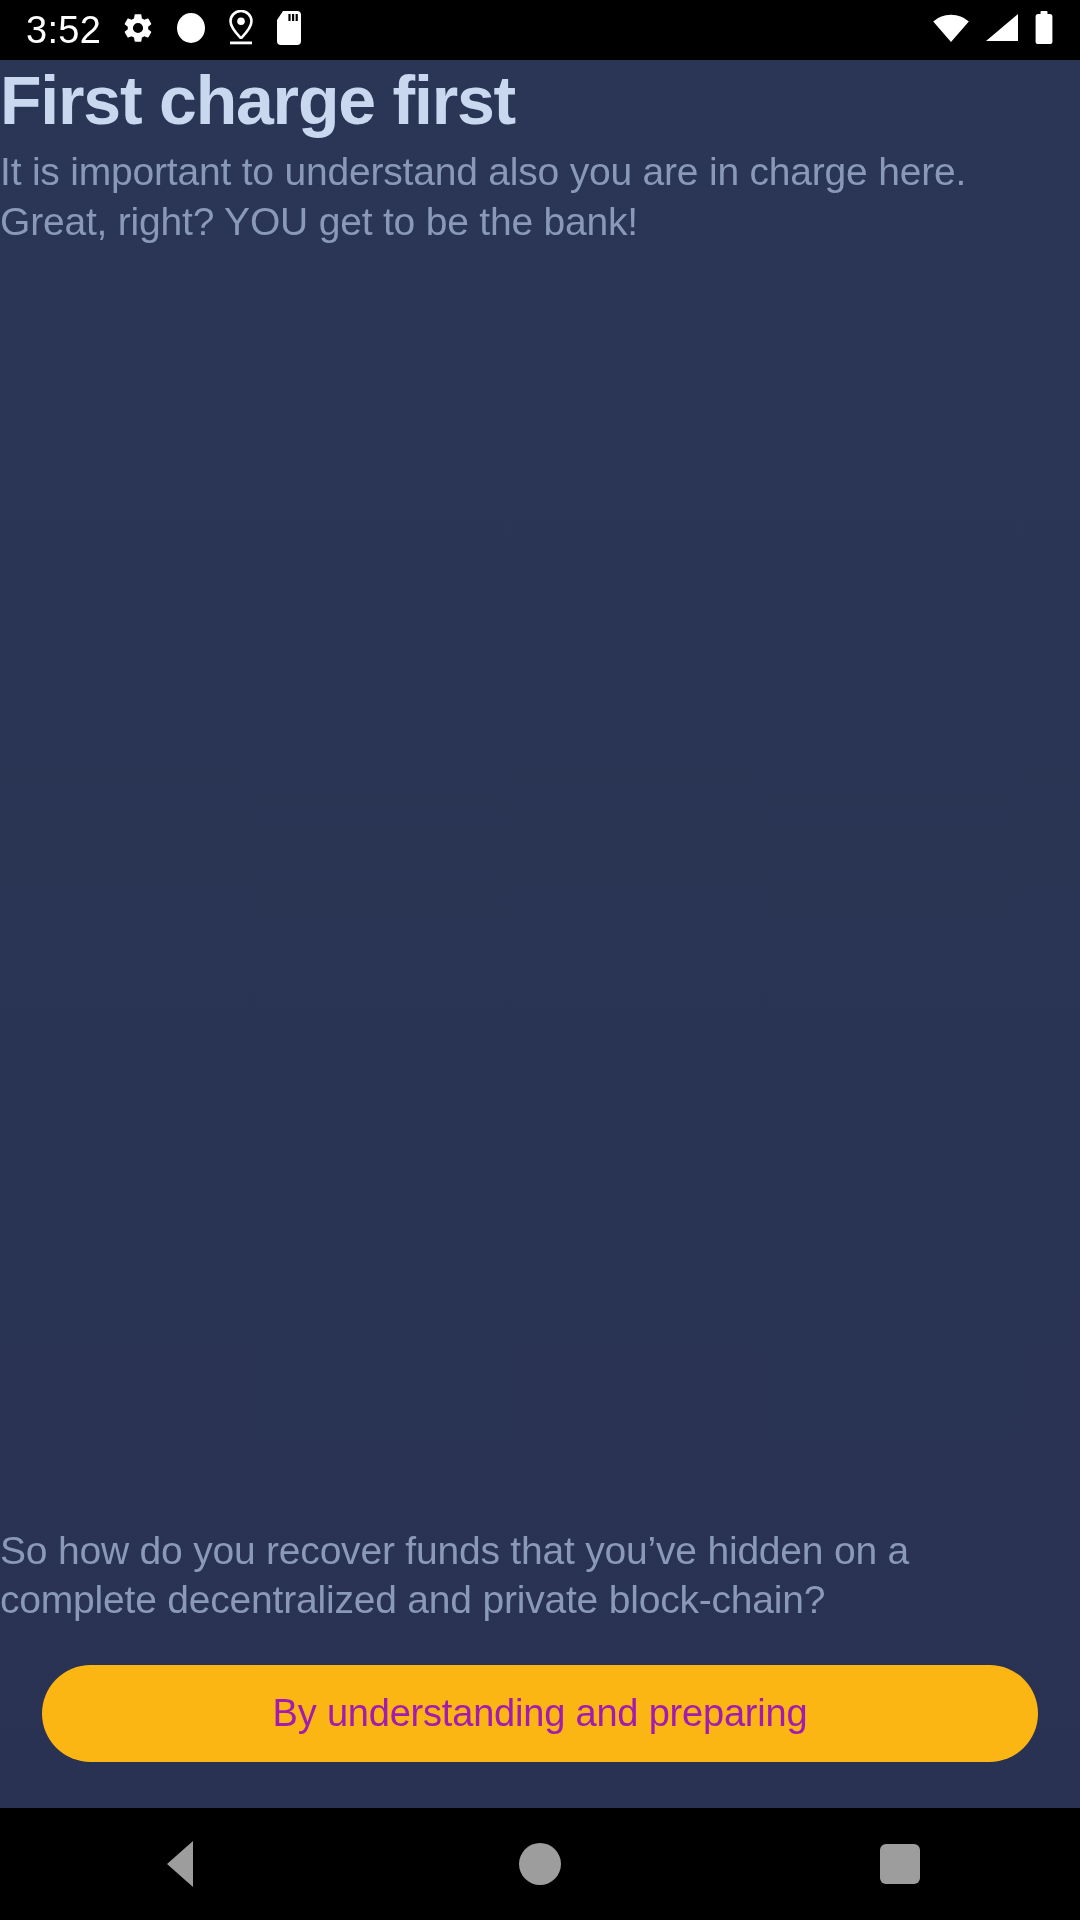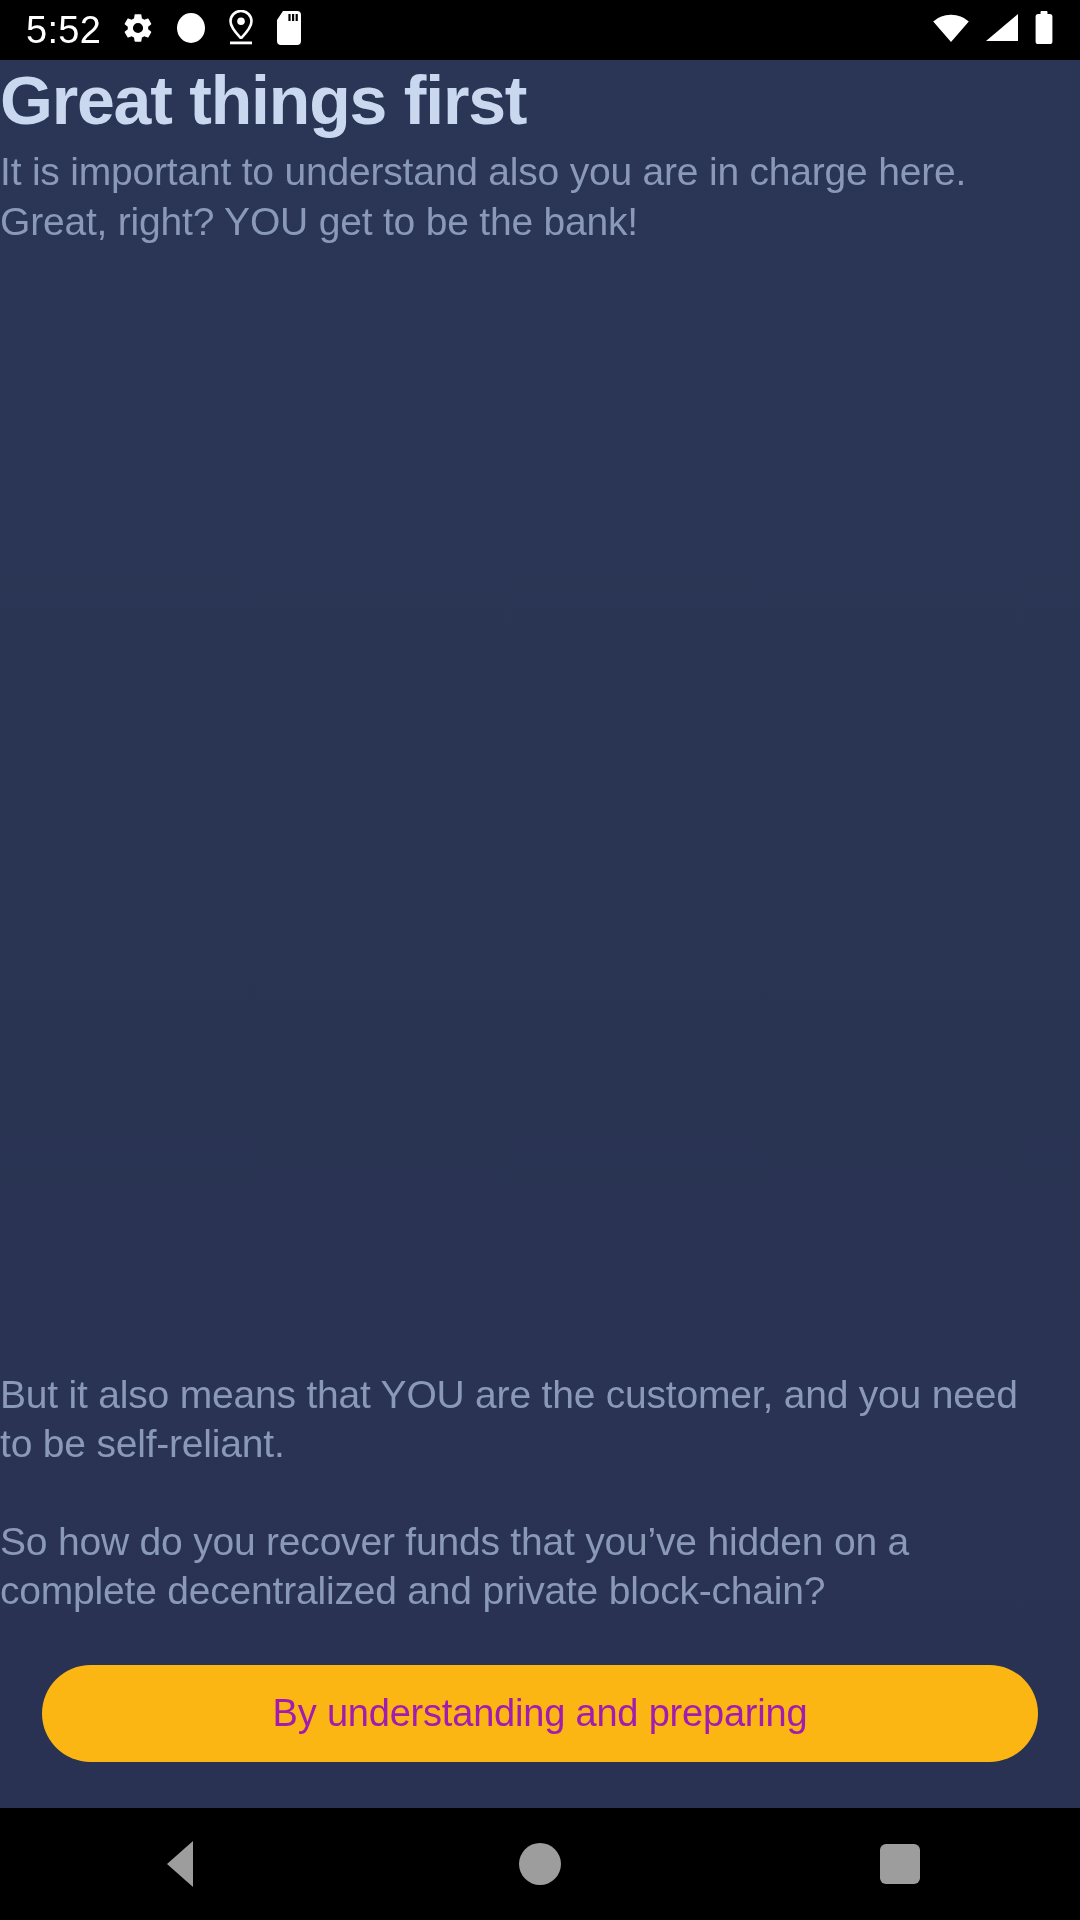--- a/index.html
+++ b/index.html
@@ -67,21 +67,21 @@
 
   .body-block { padding:0 44px 0 0; }
   .para {
     color:#8a99b6;
     font-size:39px;
     font-weight:400;
     line-height:1.27;
     letter-spacing:-.2px;
     margin-bottom:48px;
   }
-  .para:last-child { margin-bottom:13px; }
+  .para:last-child { margin-bottom:4px; }
 
   .cta-wrap { padding:36px 42px 46px 42px; }
   .cta {
     width:100%;
     height:97px;
     background:#fbb614;
     border:none;
     border-radius:49px;
     color:#a21caf;
     font-size:38px;
@@ -120,21 +120,21 @@
     background:#9d9d9d;
   }
 </style>
 </head>
 <body>
 
 <div class="phone">
 
   <div class="statusbar">
     <div class="sb-left">
-      <span class="sb-time">5:52</span>
+      <span class="sb-time">3:52</span>
 
       <span class="sb-ico">
         <svg width="34" height="34" viewBox="0 0 24 24" fill="#ffffff">
           <path d="M19.14 12.94a7.07 7.07 0 000-1.88l2.03-1.58a.5.5 0 00.12-.64l-1.92-3.32a.5.5 0 00-.6-.22l-2.39.96a7.03 7.03 0 00-1.62-.94l-.36-2.54a.5.5 0 00-.5-.42h-3.84a.5.5 0 00-.5.42l-.36 2.54c-.58.24-1.12.56-1.62.94l-2.39-.96a.5.5 0 00-.6.22L2.67 8.84a.5.5 0 00.12.64l2.03 1.58a7.07 7.07 0 000 1.88l-2.03 1.58a.5.5 0 00-.12.64l1.92 3.32c.13.22.39.31.6.22l2.39-.96c.5.38 1.04.7 1.62.94l.36 2.54c.4.25.25.42.5.42h3.84c.25 0 .46-.17.5-.42l.36-2.54c.58-.24 1.12-.56 1.62-.94l2.39.96c.21.09.47 0 .6-.22l1.92-3.32a.5.5 0 00-.12-.64l-2.03-1.58zM12 15.6A3.6 3.6 0 1112 8.4a3.6 3.6 0 010 7.2z"></path>
         </svg>
       </span>
 
       <span class="sb-ico">
         <svg width="32" height="34" viewBox="0 0 32 34">
           <ellipse cx="16" cy="17" rx="14" ry="15" fill="#ffffff"></ellipse>
@@ -175,28 +175,27 @@
           <rect x="6.5" y="0" width="7" height="3.4" rx="1" fill="#ffffff"></rect>
           <rect x="1.6" y="3" width="16.8" height="30" rx="2.6" fill="#ffffff"></rect>
         </svg>
       </span>
     </div>
   </div>
 
   <div class="content">
 
     <div class="head-block">
-      <h1 class="title">Great things first</h1>
+      <h1 class="title">First charge first</h1>
       <p class="subtitle">It is important to understand also you are in charge here. Great, right? YOU get to be the bank!</p>
     </div>
 
     <div class="spacer"></div>
 
     <div class="body-block">
-      <p class="para">But it also means that YOU are the customer, and you need to be self-reliant.</p>
       <p class="para">So how do you recover funds that you’ve hidden on a complete decentralized and private block-chain?</p>
     </div>
 
     <div class="cta-wrap">
       <button class="cta">By understanding and preparing</button>
     </div>
   </div>
 
   <div class="navbar">
     <div class="nav-btn">

